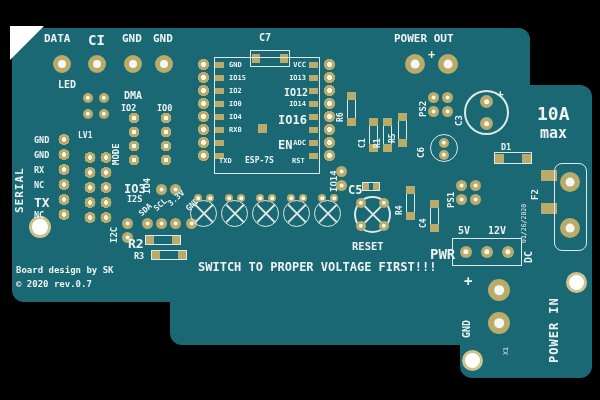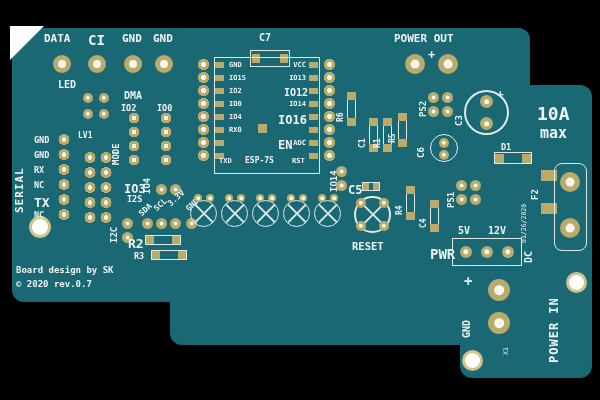--- a/index.html
+++ b/index.html
@@ -244,16 +244,17 @@
   <div class="thp" style="left:502px;top:246px;width:12px;height:12px"></div>
   <span class="silk rot-up" style="left:524px;top:263px;font-size:10px">DC</span>
 
   <span class="silk" style="left:464px;top:274px;font-size:14px">+</span>
   <span class="silk rot-up" style="left:462px;top:338px;font-size:10px">GND</span>
   <div class="thp" style="left:488px;top:279px;width:22px;height:22px"></div>
   <div class="thp" style="left:488px;top:312px;width:22px;height:22px"></div>
   <span class="silk rot-up" style="left:503px;top:355px;font-size:6.5px;font-weight:normal">X1</span>
   <span class="silk rot-up" style="left:548px;top:363px;font-size:12px;letter-spacing:1px">POWER IN</span>
 
+  <span class="silk" style="left:198px;top:261px;font-size:12px">SWITCH TO PROPER VOLTAGE FIRST!!!</span>
   <span class="silk" style="left:16px;top:266px;font-size:9px">Board design by SK</span>
   <span class="silk" style="left:16px;top:280px;font-size:9px">© 2020 rev.0.7</span>
 
 </div>
 
 </body></html>

